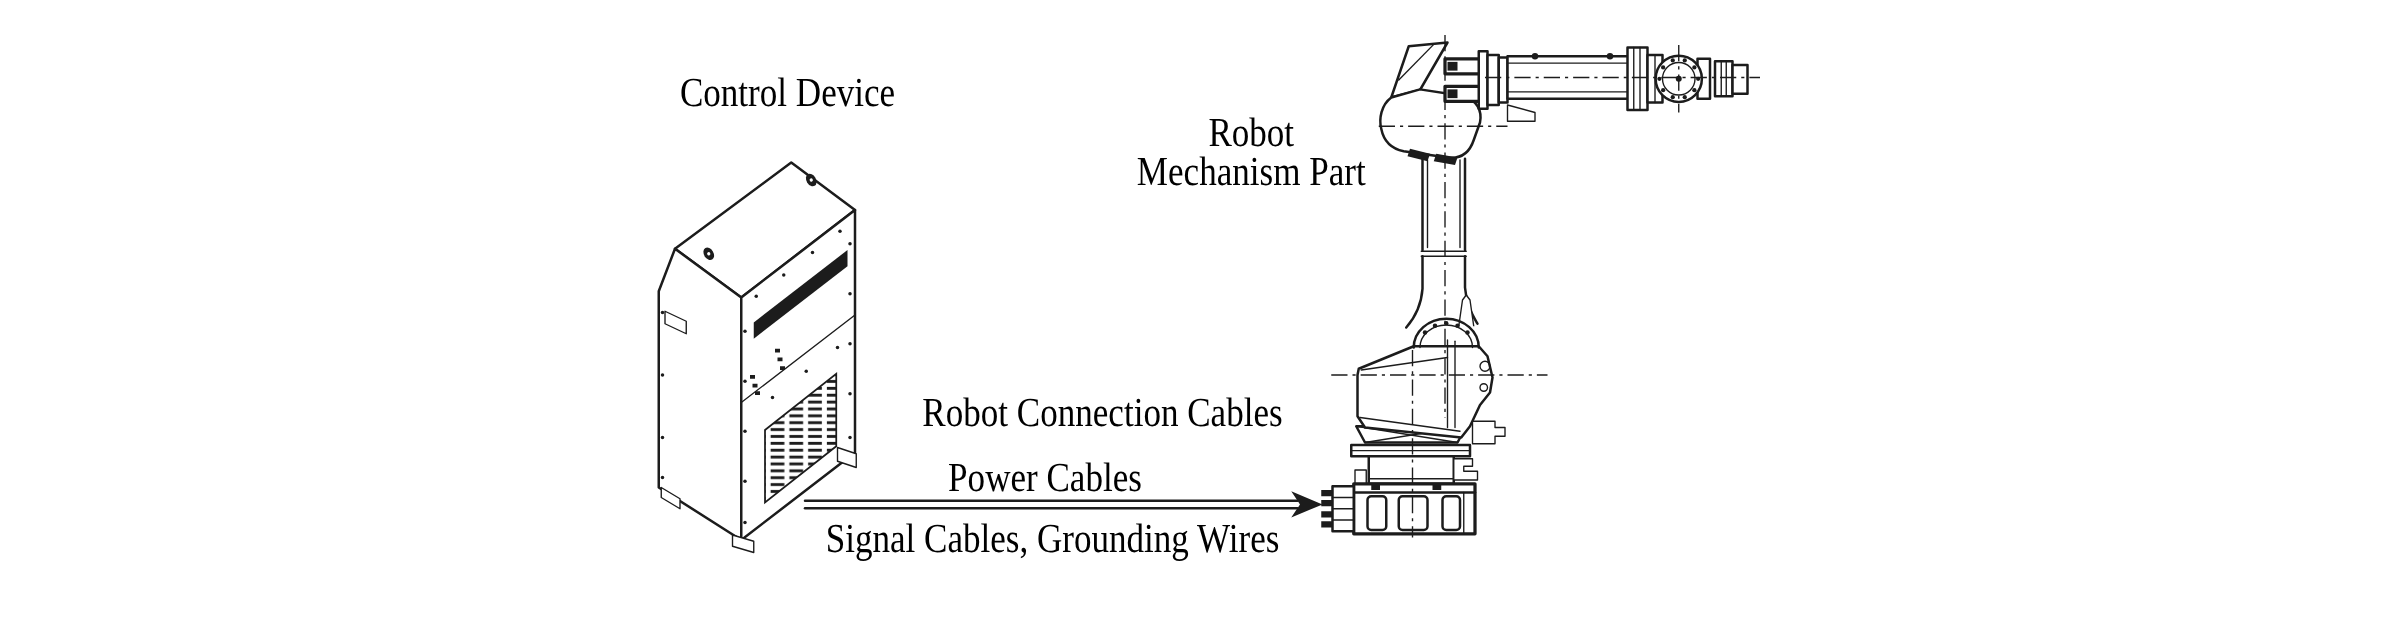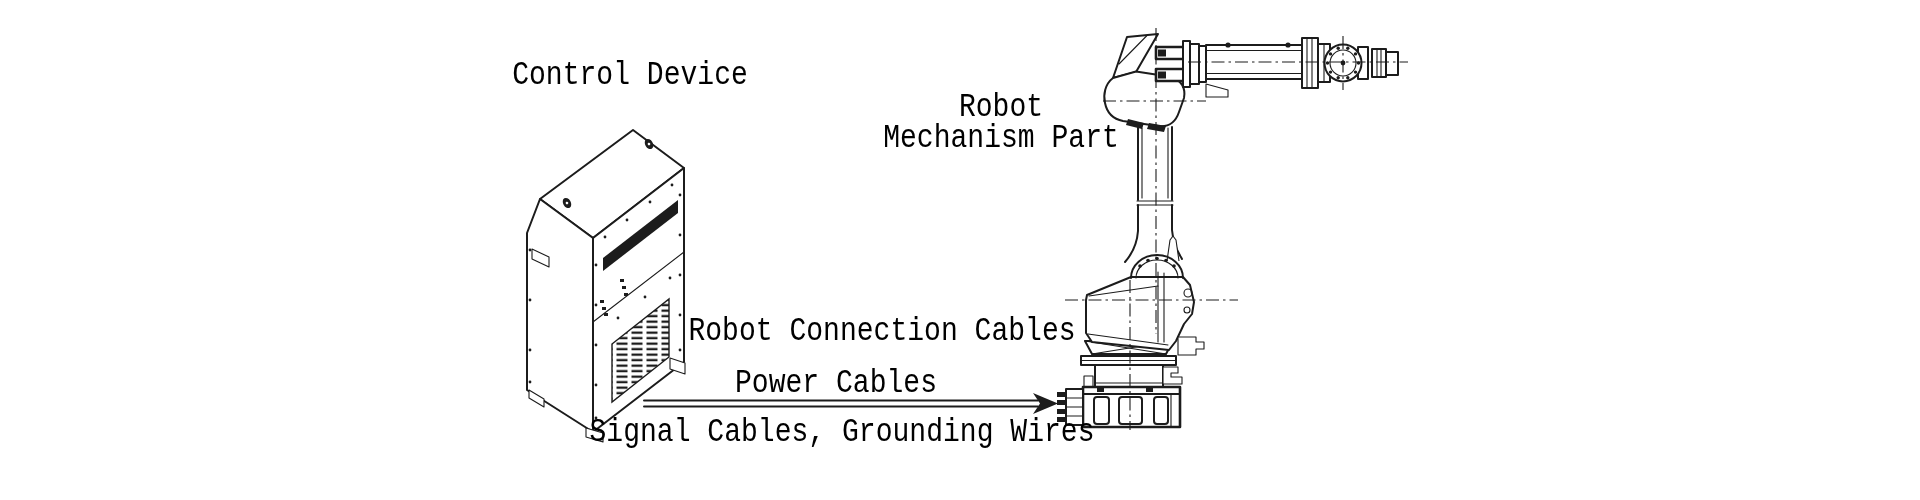--- a/index.html
+++ b/index.html
@@ -1,18 +1,18 @@
 <!DOCTYPE html>
 <html style="--bg: #ffffff; --line: #1c1c1c; --text: #000000;"><head>
 <meta charset="utf-8">
 <style>
   :root { --bg:#ffffff; --line:#1c1c1c; --text:#000000; }
   html,body{margin:0;padding:0;background:var(--bg);}
   .canvas{position:relative;width:1772px;height:500px;background:var(--bg);overflow:hidden;
-          font-family:Liberation Mono, monospace;}
+          font-family:Liberation Serif, serif;}
   .drawing{position:absolute;left:0;top:0;}
   .label{position:absolute;transform:translate(-50%,-50%) scaleX(.85);font-size:33px;
          color:var(--text);white-space:nowrap;text-align:center;line-height:31px;}
   
   .s{fill:none;stroke:var(--line);stroke-width:2;stroke-linejoin:round;stroke-linecap:round;}
   .sw{fill:#fff;stroke:var(--line);stroke-width:2;stroke-linejoin:round;}
   .f{fill:var(--line);stroke:none;}
   .thin{stroke-width:1.1;}
   .thick{stroke-width:2.6;}
   .cl{fill:none;stroke:var(--line);stroke-width:1.1;stroke-dasharray:13 4 2.5 4;}

